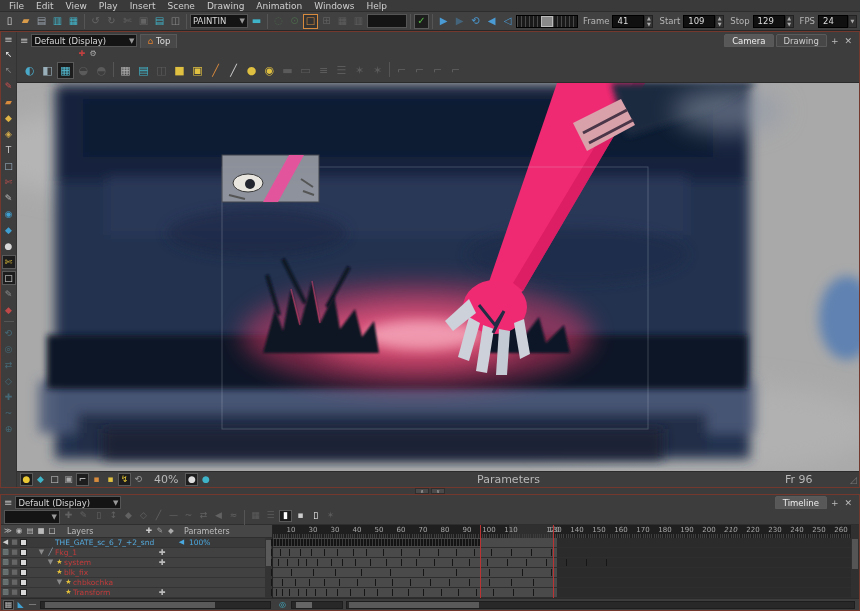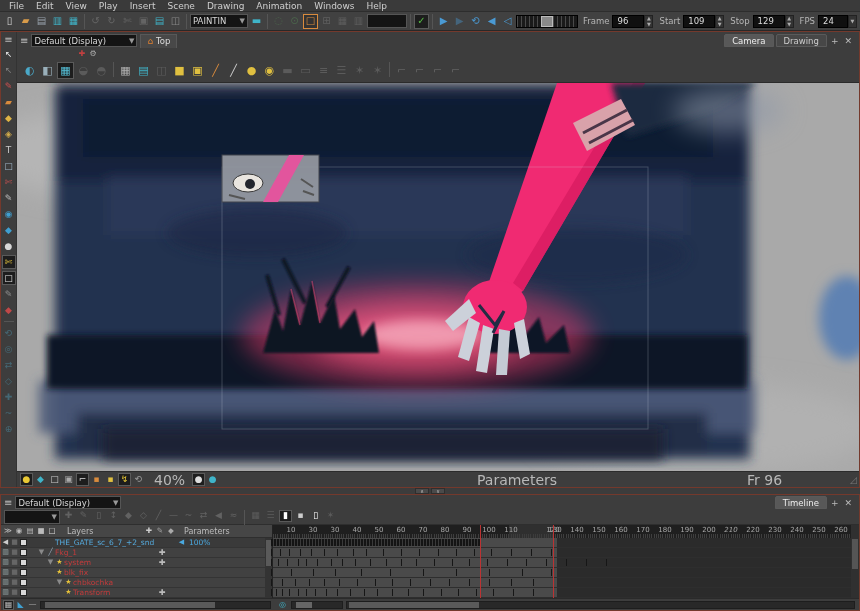--- a/index.html
+++ b/index.html
@@ -41,24 +41,24 @@
   .tab{height:13px;display:inline-flex;align-items:center;padding:0 7px;background:#474747;border:1px solid #5a5a5a;color:#ccc;font-size:8.5px;border-radius:2px 2px 0 0;}
   .tab.active{background:#585858;color:#eee;}
   .mini{color:#bbb;font-size:9px;padding:0 2px;}
   #cam-subrow{height:10px;display:flex;align-items:center;padding-left:60px;gap:10px;}
   #cam-subrow .icon{width:10px;height:10px;font-size:8px;}
   #cam-viewbar{height:24px;display:flex;align-items:center;padding-left:4px;gap:1px;border-bottom:1px solid #2b2b2b;}
   #cam-viewbar .icon{width:17px;height:17px;font-size:11px;}
   #canvas-wrap{flex:1;position:relative;background:#a9a9a9;overflow:hidden;}
   #cam-status{height:16px;background:#3d3d3d;border-top:1px solid #2b2b2b;display:flex;align-items:center;padding:0 3px;gap:1px;position:relative;}
   #cam-status .icon{width:13px;height:13px;font-size:9px;}
-  .status-text{color:#b8b8b8;font-size:14px;}
+  .status-text{color:#b8b8b8;font-size:11px;}
   #zoom-level{margin-left:8px;margin-right:6px;}
   #status-tool{position:absolute;left:460px;}
-  #status-frame{position:absolute;left:730px;}
+  #status-frame{position:absolute;left:768px;}
   #status-grip{position:absolute;right:2px;color:#777;font-size:9px;}
 
   
   #splitter{position:absolute;left:0;top:488px;width:860px;height:6px;background:#3c3c3c;display:flex;align-items:center;justify-content:center;gap:2px;}
   .split-btn{width:14px;height:6px;background:#4a4a4a;color:#bbb;font-size:5px;line-height:5px;text-align:center;border:1px solid #2e2e2e;}
 
   
   #timeline-panel{position:absolute;left:0;top:494px;width:860px;height:117px;background:#3d3d3d;border:1px solid #74392c;display:flex;flex-direction:column;}
   #tl-head{height:15px;display:flex;align-items:center;padding:0 3px;gap:3px;}
   #tl-toolbar{height:15px;display:flex;align-items:center;padding:0 3px;gap:2px;border-bottom:1px solid #2e2e2e;}
@@ -165,21 +165,21 @@
         <span class="icon dim" style="color: rgb(74, 154, 212);">▶</span>
         <span class="icon" style="color: rgb(74, 154, 212);">⟲</span>
         <span class="icon" style="color: rgb(74, 154, 212);">◀</span>
         <span class="icon" style="color: rgb(74, 154, 212);">◁</span>
       </span>
     <span class="jog">
         <span class="thumb"></span>
       </span>
     <span class="numfield">
       <span class="lbl">Frame</span>
-      <span class="val">96</span>
+      <span class="val">41</span>
       <span class="spin">▲<br>▼</span>
     </span>
     <span class="numfield">
       <span class="lbl">Start</span>
       <span class="val">109</span>
       <span class="spin">▲<br>▼</span>
     </span>
     <span class="numfield">
       <span class="lbl">Stop</span>
       <span class="val">129</span>

